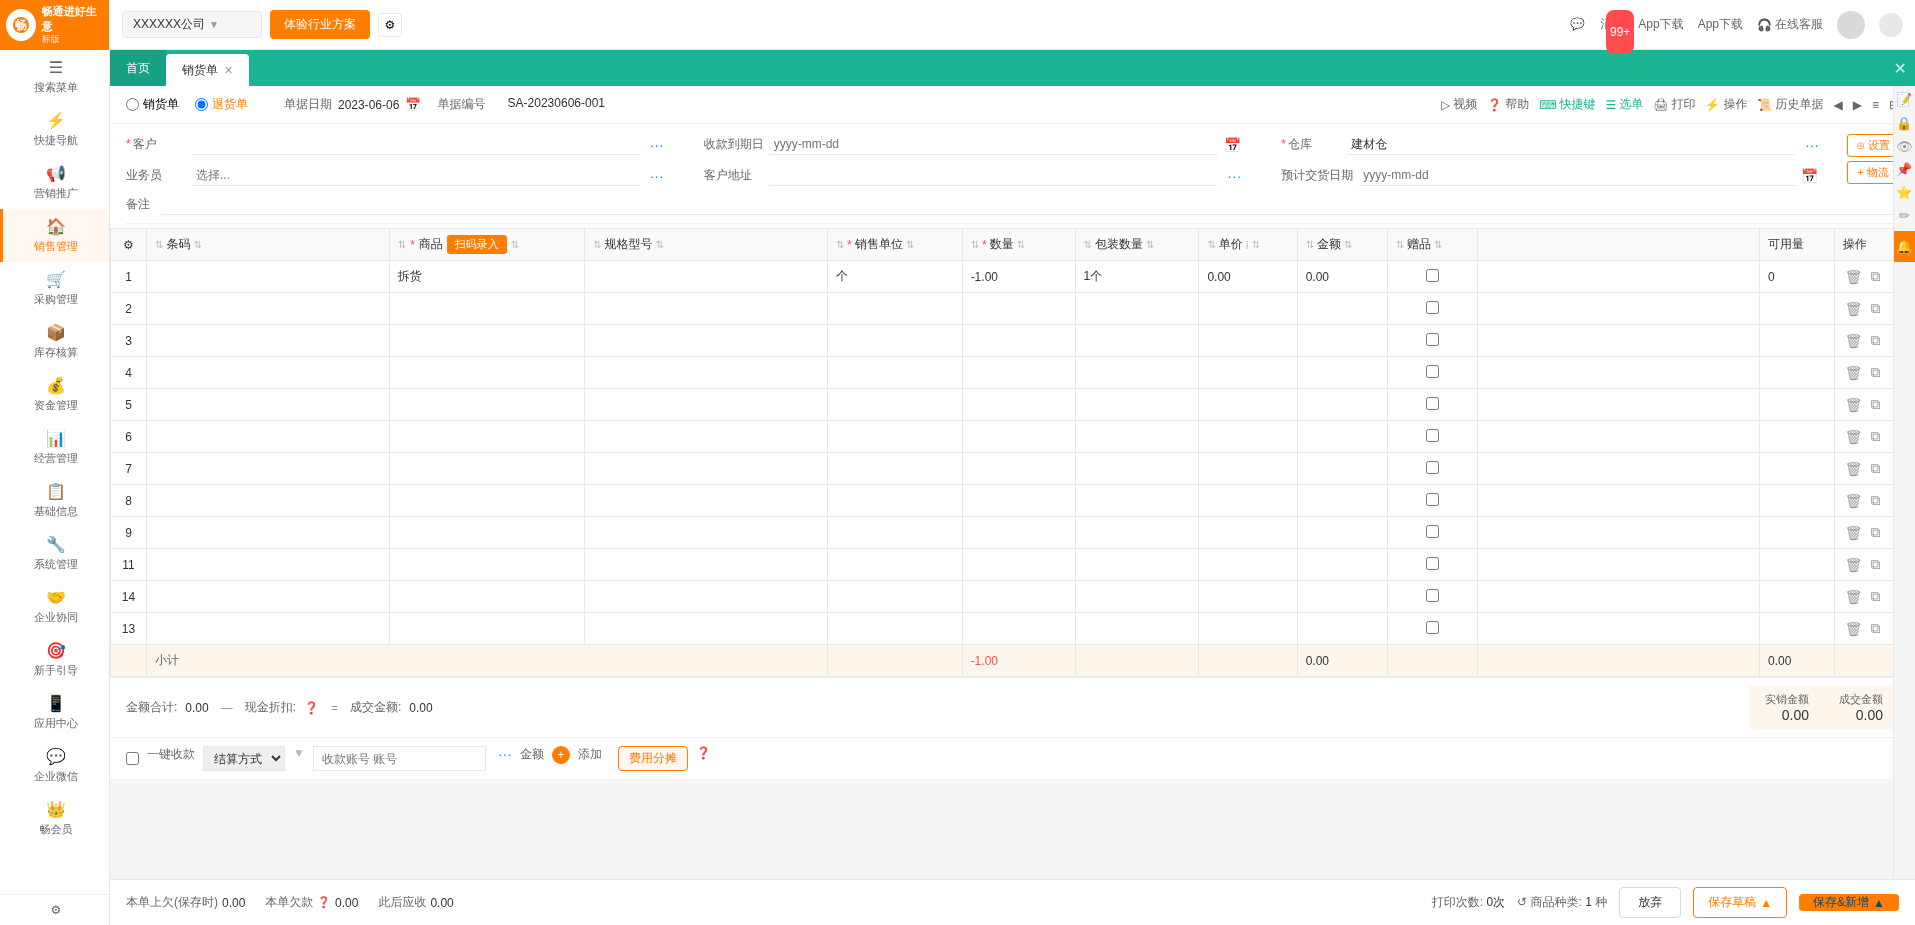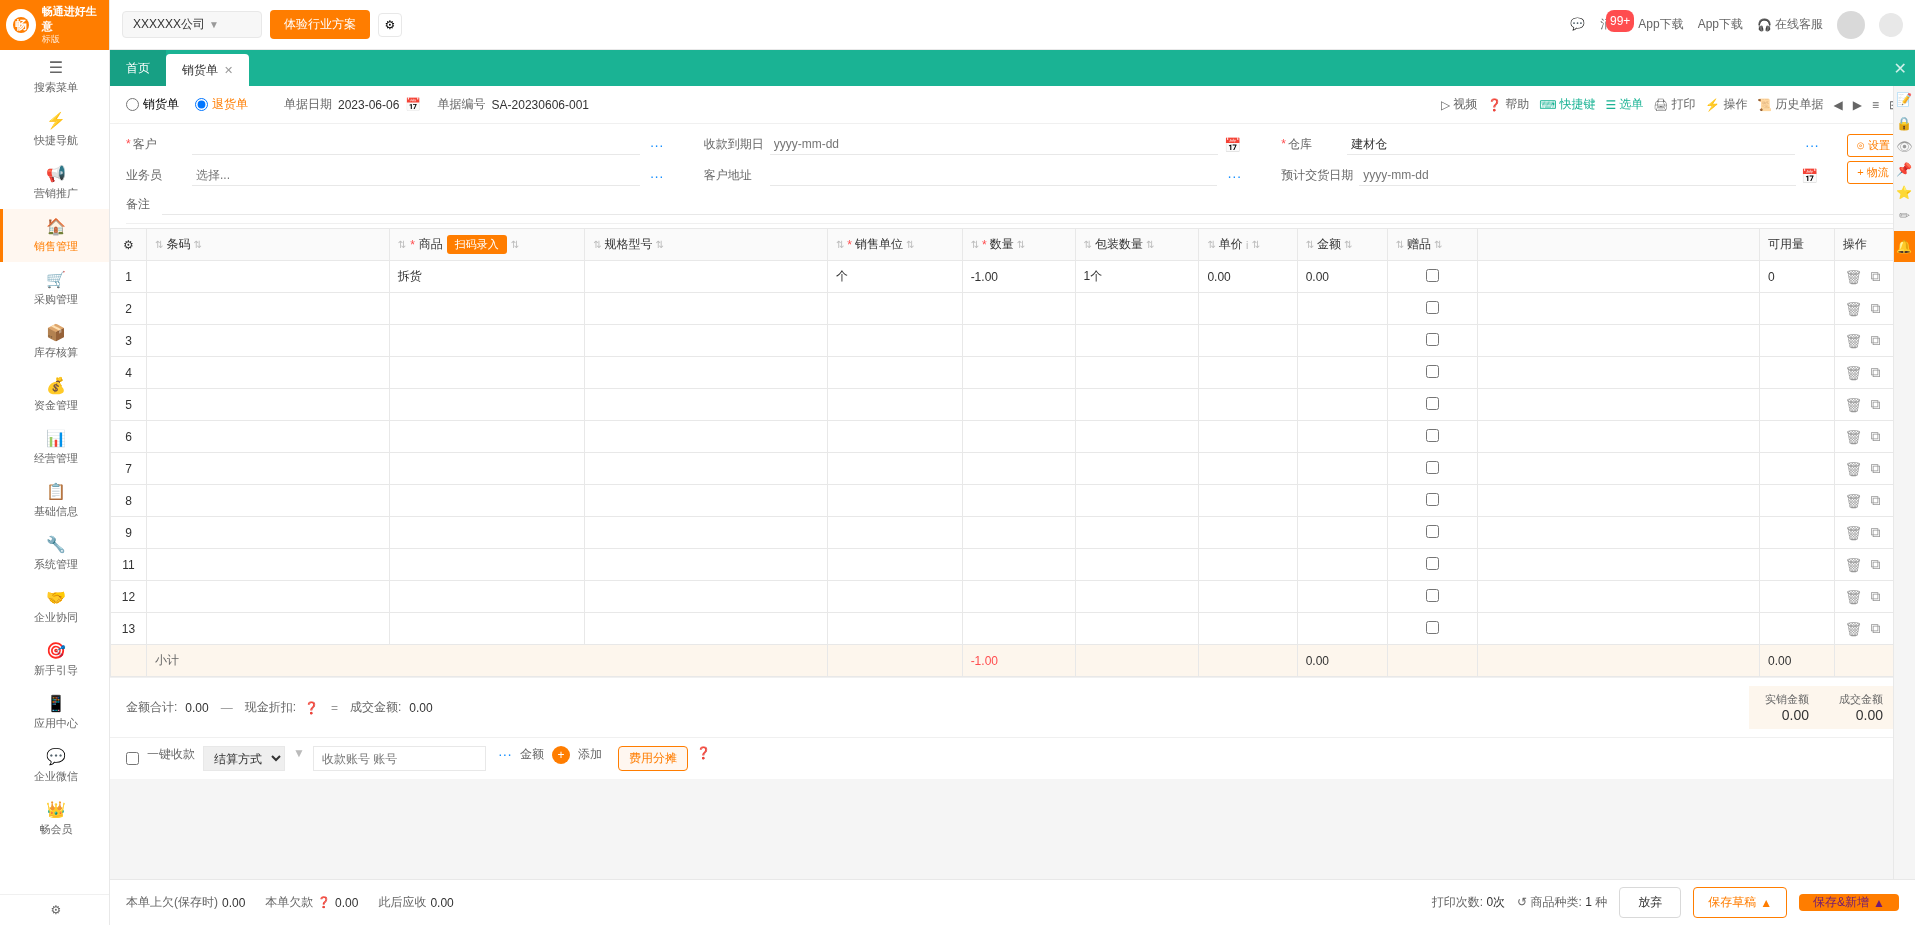--- a/index.html
+++ b/index.html
@@ -31,21 +31,21 @@
     .topbar {
       position: fixed; left: 110px; top: 0; right: 0; height: 50px;
       background: #fff; border-bottom: 1px solid #e8e8e8; display: flex; align-items: center;
       padding: 0 12px; gap: 8px; z-index: 100;
     }
     .topbar-company { display: flex; align-items: center; gap: 4px; background: #f7f7f7; border: 1px solid #e8e8e8; border-radius: 4px; padding: 4px 10px; min-width: 140px; }
     .topbar-company span { font-size: 12px; color: #333; }
     .topbar-btn-trial { background: #ff7d00; color: #fff; border: none; border-radius: 4px; padding: 6px 14px; cursor: pointer; font-size: 12px; }
     .topbar-right { margin-left: auto; display: flex; align-items: center; gap: 14px; color: #666; }
     .topbar-right .notif { position: relative; cursor: pointer; }
-    .badge { position: absolute; top: -6px; right: -10px; background: #ff4d4f; color: #fff; border-radius: 8px; font-size: 9px; padding: 4px 4px; }
+    .badge { position: absolute; top: -6px; right: -10px; background: #ff4d4f; color: #fff; border-radius: 8px; font-size: 9px; padding: 15px 4px; }
     .topbar-right span { cursor: pointer; font-size: 12px; }
     .avatar { width: 28px; height: 28px; border-radius: 50%; background: #d9d9d9; }
 
     
     .tabbar {
       position: fixed; left: 110px; top: 50px; right: 0; height: 36px;
       background: #1ab394; display: flex; align-items: center; padding: 0 0; z-index: 99;
     }
     .tab-item { padding: 16px 16px; height: 36px; display: flex; align-items: center; color: rgba(255,255,255,0.85); cursor: pointer; font-size: 12px; gap: 6px; }
     .tab-item.home { background: rgba(0,0,0,0.1); color: #fff; }
@@ -60,21 +60,21 @@
 
     
     .order-type-bar {
       display: flex; align-items: center; padding: 10px 16px; border-bottom: 1px solid #f0f0f0; gap: 16px;
       background: #fff;
     }
     .radio-group { display: flex; align-items: center; gap: 16px; }
     .radio-item { display: flex; align-items: center; gap: 4px; cursor: pointer; }
     .radio-item input[type="radio"] { cursor: pointer; }
     .date-field { display: flex; align-items: center; gap: 6px; margin-left: 20px; }
-    .order-no-field { display: flex; align-items: center; gap: 6px; }
+    .order-no-field { display: flex; align-items: flex-start; gap: 22px; }
     .toolbar-right { margin-left: auto; display: flex; align-items: center; gap: 10px; color: #666; }
     .toolbar-btn { cursor: pointer; display: flex; align-items: center; gap: 3px; }
     .field-row { display: flex; align-items: center; gap: 6px; }
     .field-label { color: #666; white-space: nowrap; min-width: 60px; }
     .field-label.required::before { content: '*'; color: #ff4d4f; margin-right: 2px; }
     .field-input { flex: 1; border: none; border-bottom: 1px solid #e8e8e8; padding: 3px 4px; color: #333; outline: none; background: transparent; }
     .field-dots { color: #1890ff; cursor: pointer; font-size: 14px; margin-left: 4px; }
     .right-action-btn {
       background: #ff7d00; color: #fff; border: none; border-radius: 3px; padding: 3px 6px; cursor: pointer; font-size: 11px; text-align: center;
     }
@@ -108,21 +108,21 @@
     
     .status-bar {
       position: fixed; left: 110px; bottom: 0; right: 0; height: 46px;
       background: #fff; border-top: 1px solid #e8e8e8; display: flex; align-items: center;
       padding: 0 16px; gap: 20px; z-index: 100;
     }
     .status-item { display: flex; align-items: center; gap: 4px; color: #666; }
     .status-right { margin-left: auto; display: flex; align-items: center; gap: 12px; }
     .btn-abandon { border: 1px solid #d9d9d9; background: #fff; color: #333; border-radius: 4px; padding: 6px 18px; cursor: pointer; font-size: 12px; }
     .btn-save-draft { border: 1px solid #ff7d00; background: #fff; color: #ff7d00; border-radius: 4px; padding: 6px 14px; cursor: pointer; font-size: 12px; display: flex; align-items: center; gap: 4px; }
-    .btn-save-new { background: #ff7d00; color: #701a75; border: none; border-radius: 4px; padding: 0 14px; cursor: pointer; font-size: 12px; display: flex; align-items: center; gap: 4px; }
+    .btn-save-new { background: #ff7d00; color: #0c4a6e; border: none; border-radius: 4px; padding: 0 14px; cursor: pointer; font-size: 12px; display: flex; align-items: center; gap: 4px; }
 
     .form-section { position: relative; background: #fff; }
     .inline-calendar { color: #1890ff; cursor: pointer; font-size: 13px; }
     .calendar-icon { color: #bbb; cursor: pointer; font-size: 14px; }
 
     .header-icons { display: flex; align-items: center; gap: 3px; }
     .header-sort { color: #bbb; font-size: 10px; cursor: pointer; }
 
     .required-star { color: #ff4d4f; }
 
@@ -638,21 +638,21 @@
               <td></td>
               <td></td>
               <td>
                 <div class="action-cell">
                   <button class="icon-btn">🗑</button>
                   <button class="icon-btn">⧉</button>
                 </div>
               </td>
             </tr>
           <tr>
-              <td class="row-num">12</td>
+              <td class="row-num">14</td>
               <td></td>
               <td></td>
               <td></td>
               <td></td>
               <td></td>
               <td></td>
               <td></td>
               <td></td>
               <td class="checkbox-cell"><input type="checkbox" style=""></td>
               <td></td>

